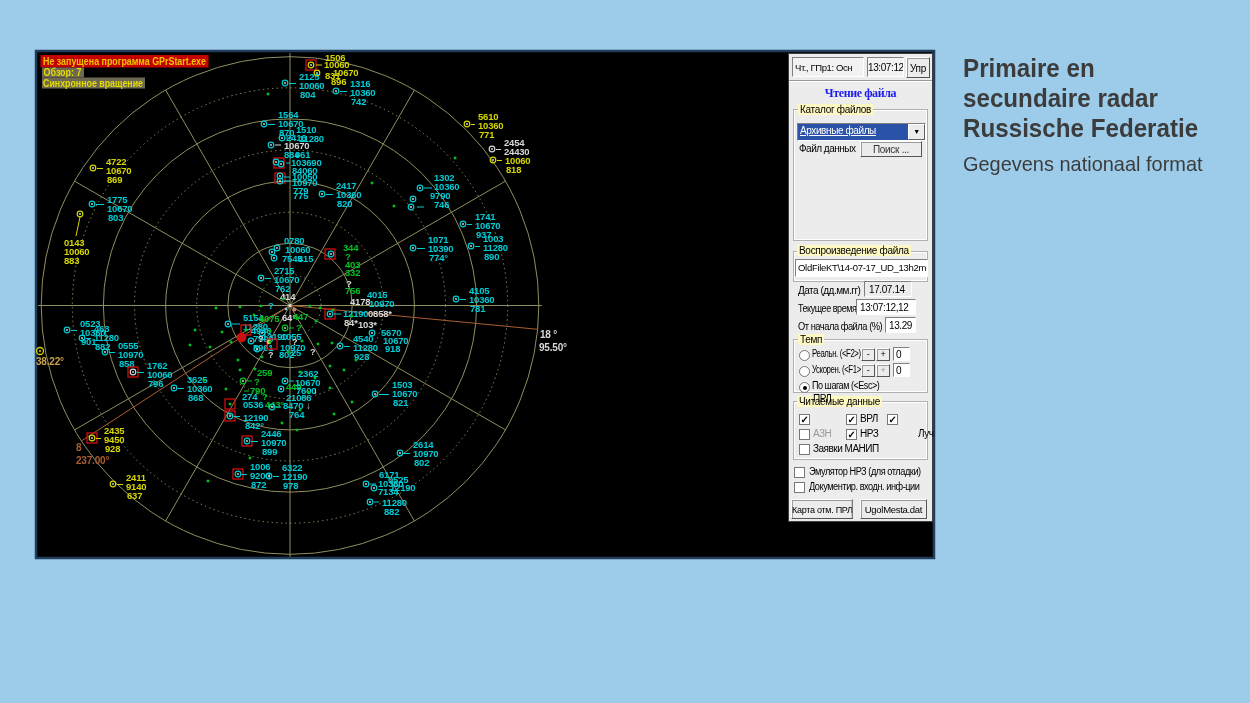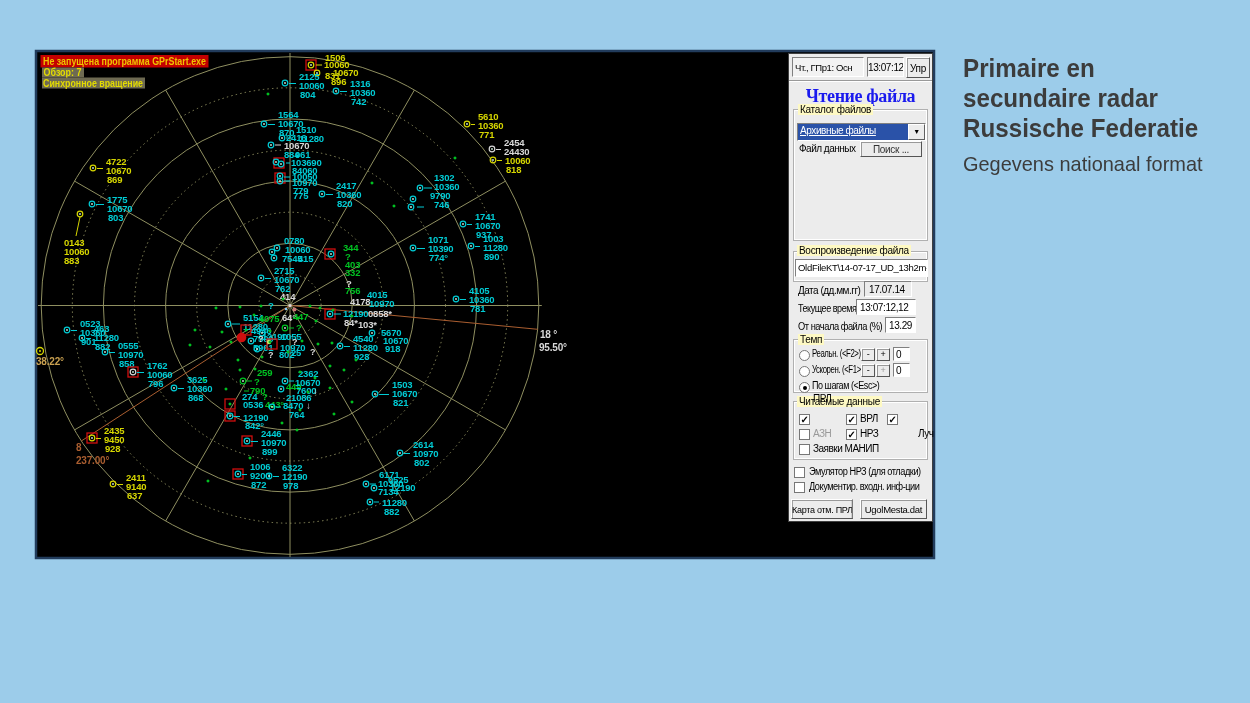--- a/index.html
+++ b/index.html
@@ -451,21 +451,21 @@
 <text x="268.0" y="358.0" font-family="Liberation Sans, sans-serif" font-size="9px" letter-spacing="-0.2" fill="#d8d8d8" font-weight="bold">?</text>
 <text x="310.0" y="355.0" font-family="Liberation Sans, sans-serif" font-size="9px" letter-spacing="-0.2" fill="#d8d8d8" font-weight="bold">?</text>
 <text x="258.0" y="342.0" font-family="Liberation Sans, sans-serif" font-size="9px" letter-spacing="-0.2" fill="#d8d8d8" font-weight="bold">?</text>
 </svg>
 
 <div id="panel">
  <div class="sunk" style="left:3px;top:3px;width:72px;height:20px;line-height:20px;padding-left:2px;font-size:9.5px;">Чт., ГПр1: Осн</div>
  <div class="sunk" style="left:78px;top:3px;width:37px;height:20px;line-height:20px;text-align:center;">13:07:12</div>
  <div class="btn" style="left:117px;top:3px;width:24px;height:21px;line-height:21px;">Упр</div>
  <div style="position:absolute;left:0;top:26px;width:143px;border-top:1px solid #999;border-bottom:1px solid #fff;"></div>
- <div style="position:absolute;left:0;top:32px;width:143px;text-align:center;font-family:'Liberation Serif',serif;font-weight:bold;font-size:18px;color:#1a1aee;">Чтение файла</div>
+ <div style="position:absolute;left:0;top:32px;width:143px;text-align:center;font-family:'Liberation Serif',serif;font-weight:bold;font-size:12px;color:#1a1aee;">Чтение файла</div>
 
  <div class="gbox" style="left:4px;top:55px;width:135px;height:132px;"></div>
  <div class="glab" style="left:9px;top:50px;">Каталог файлов</div>
  <div style="position:absolute;left:8px;top:69px;width:127px;height:16px;border:1px solid #808080;border-right-color:#fff;border-bottom-color:#fff;background:#2a52a8;">
    <span style="position:absolute;left:2px;top:1px;color:#fff;text-decoration:underline;">Архивные файлы</span>
    <span style="position:absolute;right:0;top:0;width:15px;height:14px;background:#ececec;border:1px solid #fff;border-right-color:#606060;border-bottom-color:#606060;text-align:center;font-size:7px;line-height:14px;color:#000;">▼</span>
  </div>
  <div class="lbl" style="left:10px;top:89px;">Файл данных</div>
  <div class="btn" style="left:71px;top:87px;width:62px;height:16px;line-height:16px;color:#333;">Поиск ...</div>
 

